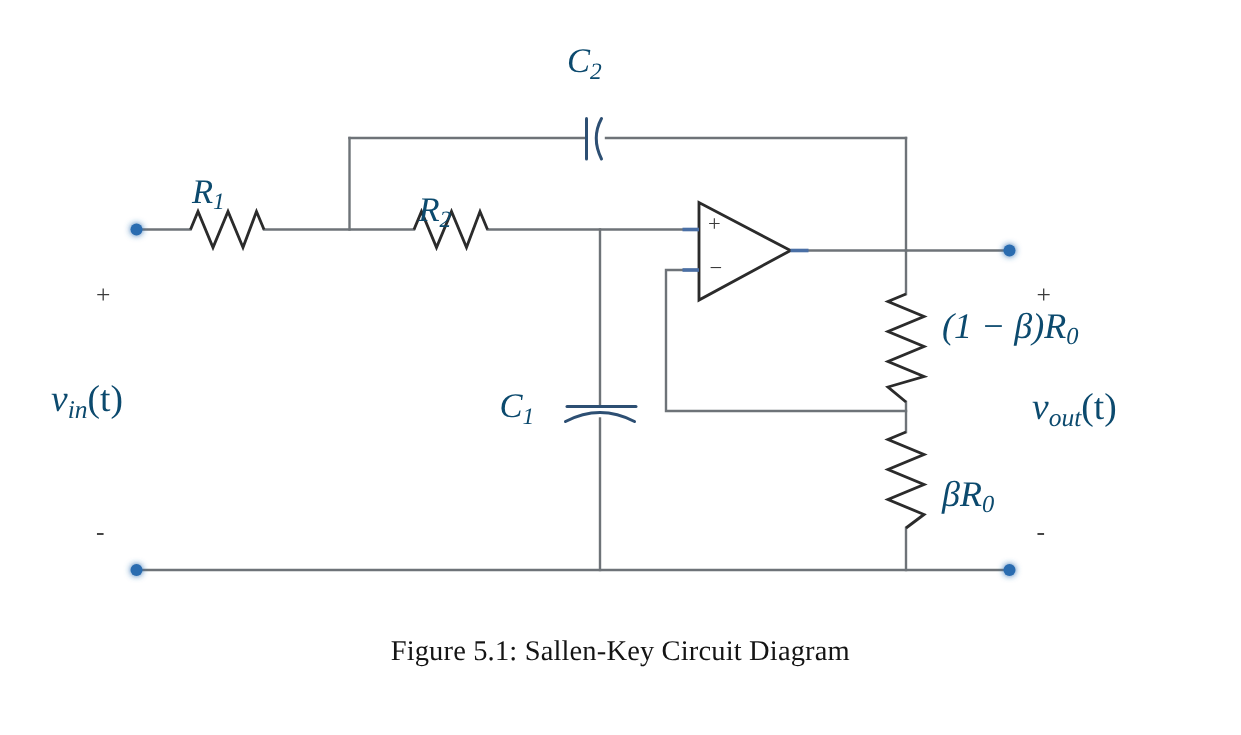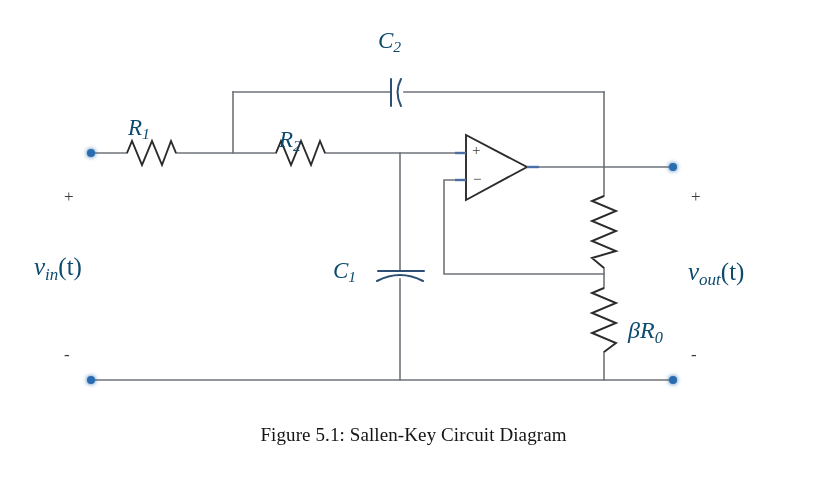--- a/index.html
+++ b/index.html
@@ -145,20 +145,21 @@
   </svg>
 
   <div class="lbl math r-lbl" style="left:128px; top:116px;"><span>R</span><span class="sub">1</span></div>
 
   <div class="lbl math r-lbl" style="left:279px; top:128px;"><span>R</span><span class="sub">2</span></div>
 
   <div class="lbl math c-lbl" style="left:378px; top:29px;"><span>C</span><span class="sub">2</span></div>
 
   <div class="lbl math c-lbl" style="left:333px; top:259px;"><span>C</span><span class="sub">1</span></div>
 
+  <div class="lbl math rr-lbl" style="left:628px; top:206px;"><span>(1 − β)R</span><span class="sub">0</span></div>
 
   <div class="lbl math rr-lbl" style="left:628px; top:318px;"><span>βR</span><span class="sub">0</span></div>
 
   <div class="lbl sign" style="left:64px; top:188px;">+</div>
 
   <div class="lbl math v-lbl" style="left:34px; top:254px;"><span>v</span><span class="sub">in</span><span class="up">(t)</span></div>
 
   <div class="lbl sign" style="left:64px; top:346px;">-</div>
 
   <div class="lbl sign" style="left:691px; top:188px;">+</div>

